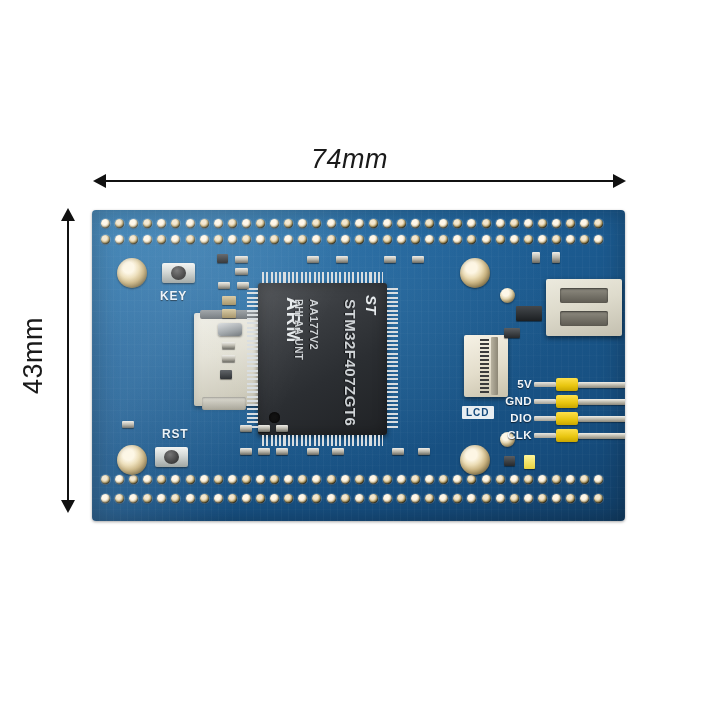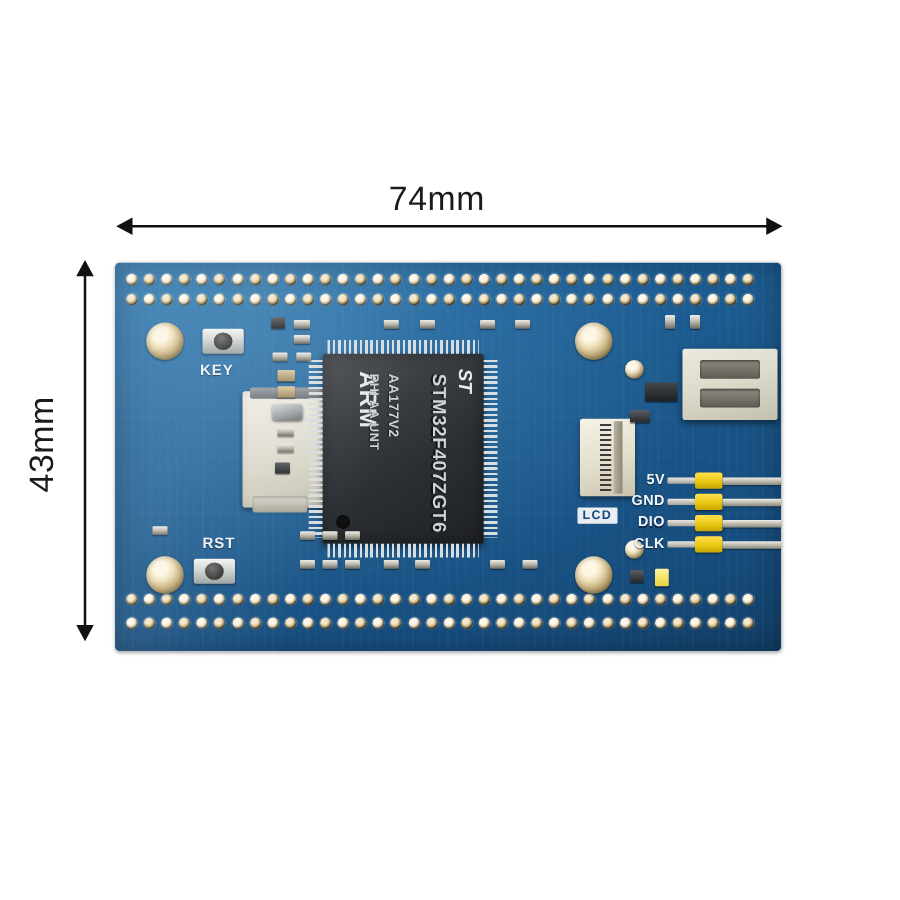--- a/index.html
+++ b/index.html
@@ -8,21 +8,21 @@
     font-family:"Liberation Sans","DejaVu Sans",sans-serif;
     position:relative;overflow:hidden;
   }
   .stage{position:absolute;inset:0;}
 
   
   .dim-label{
     position:absolute;color:#1a1a1a;font-size:27px;font-weight:400;
     letter-spacing:.5px;white-space:nowrap;
   }
-  #label-width{left:311px;top:144px;}
+  #label-width{left:311px;top:144px;font-style:italic;}
   #label-height{
     left:-5px;top:340px;transform:rotate(-90deg);transform-origin:50% 50%;
   }
   .dimline{position:absolute;background:#111;}
   #wline{left:100px;top:180px;width:518px;height:2.4px;}
   #hline{left:67px;top:215px;width:2.4px;height:290px;}
   .arrowhead{position:absolute;width:0;height:0;}
   #w-arrow-l{left:93px;top:174px;border-top:7px solid transparent;border-bottom:7px solid transparent;border-right:13px solid #111;}
   #w-arrow-r{left:613px;top:174px;border-top:7px solid transparent;border-bottom:7px solid transparent;border-left:13px solid #111;}
   #h-arrow-t{left:61px;top:208px;border-left:7px solid transparent;border-right:7px solid transparent;border-bottom:13px solid #111;}

